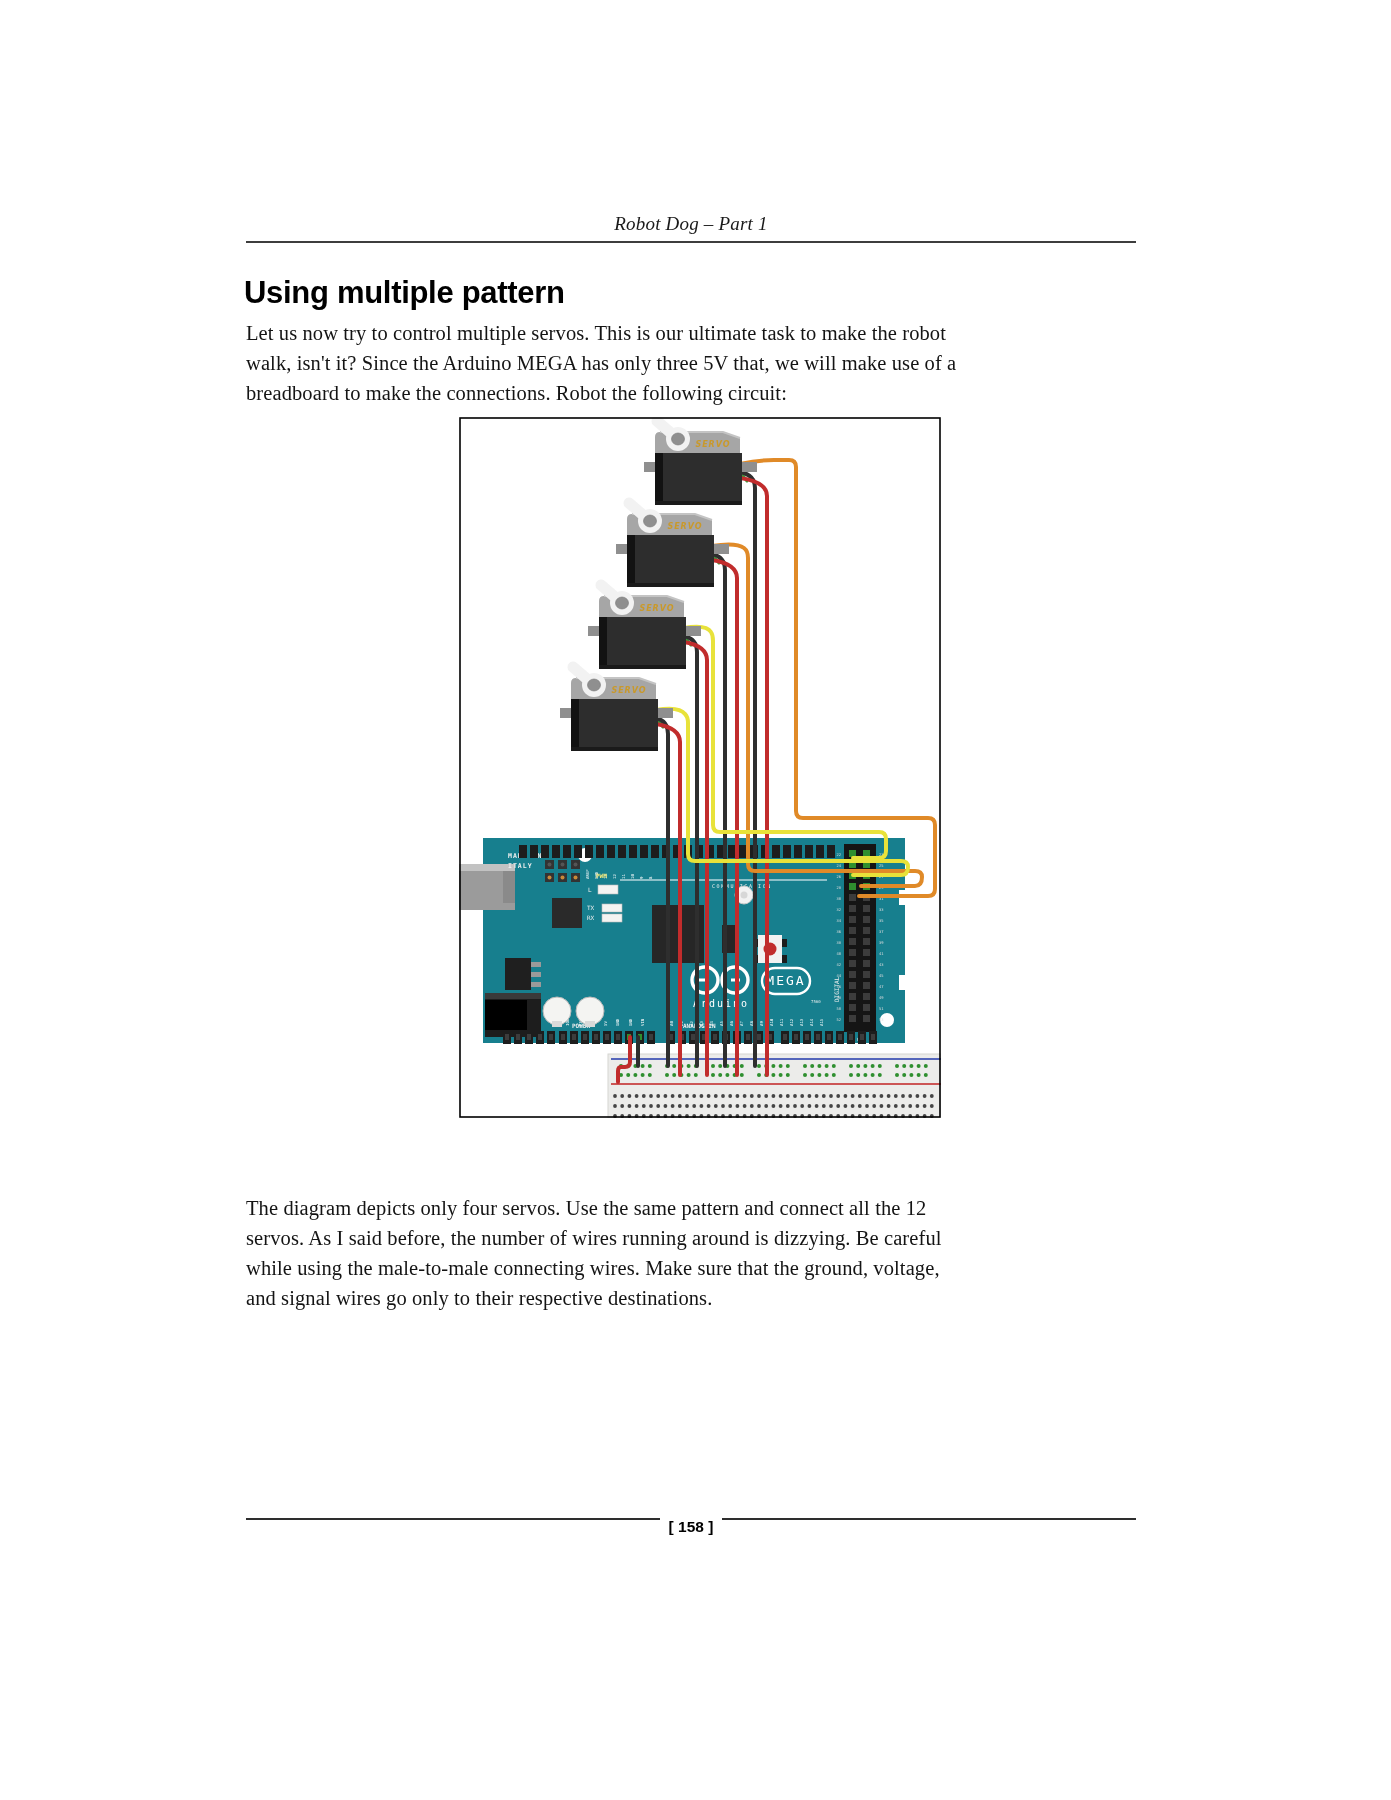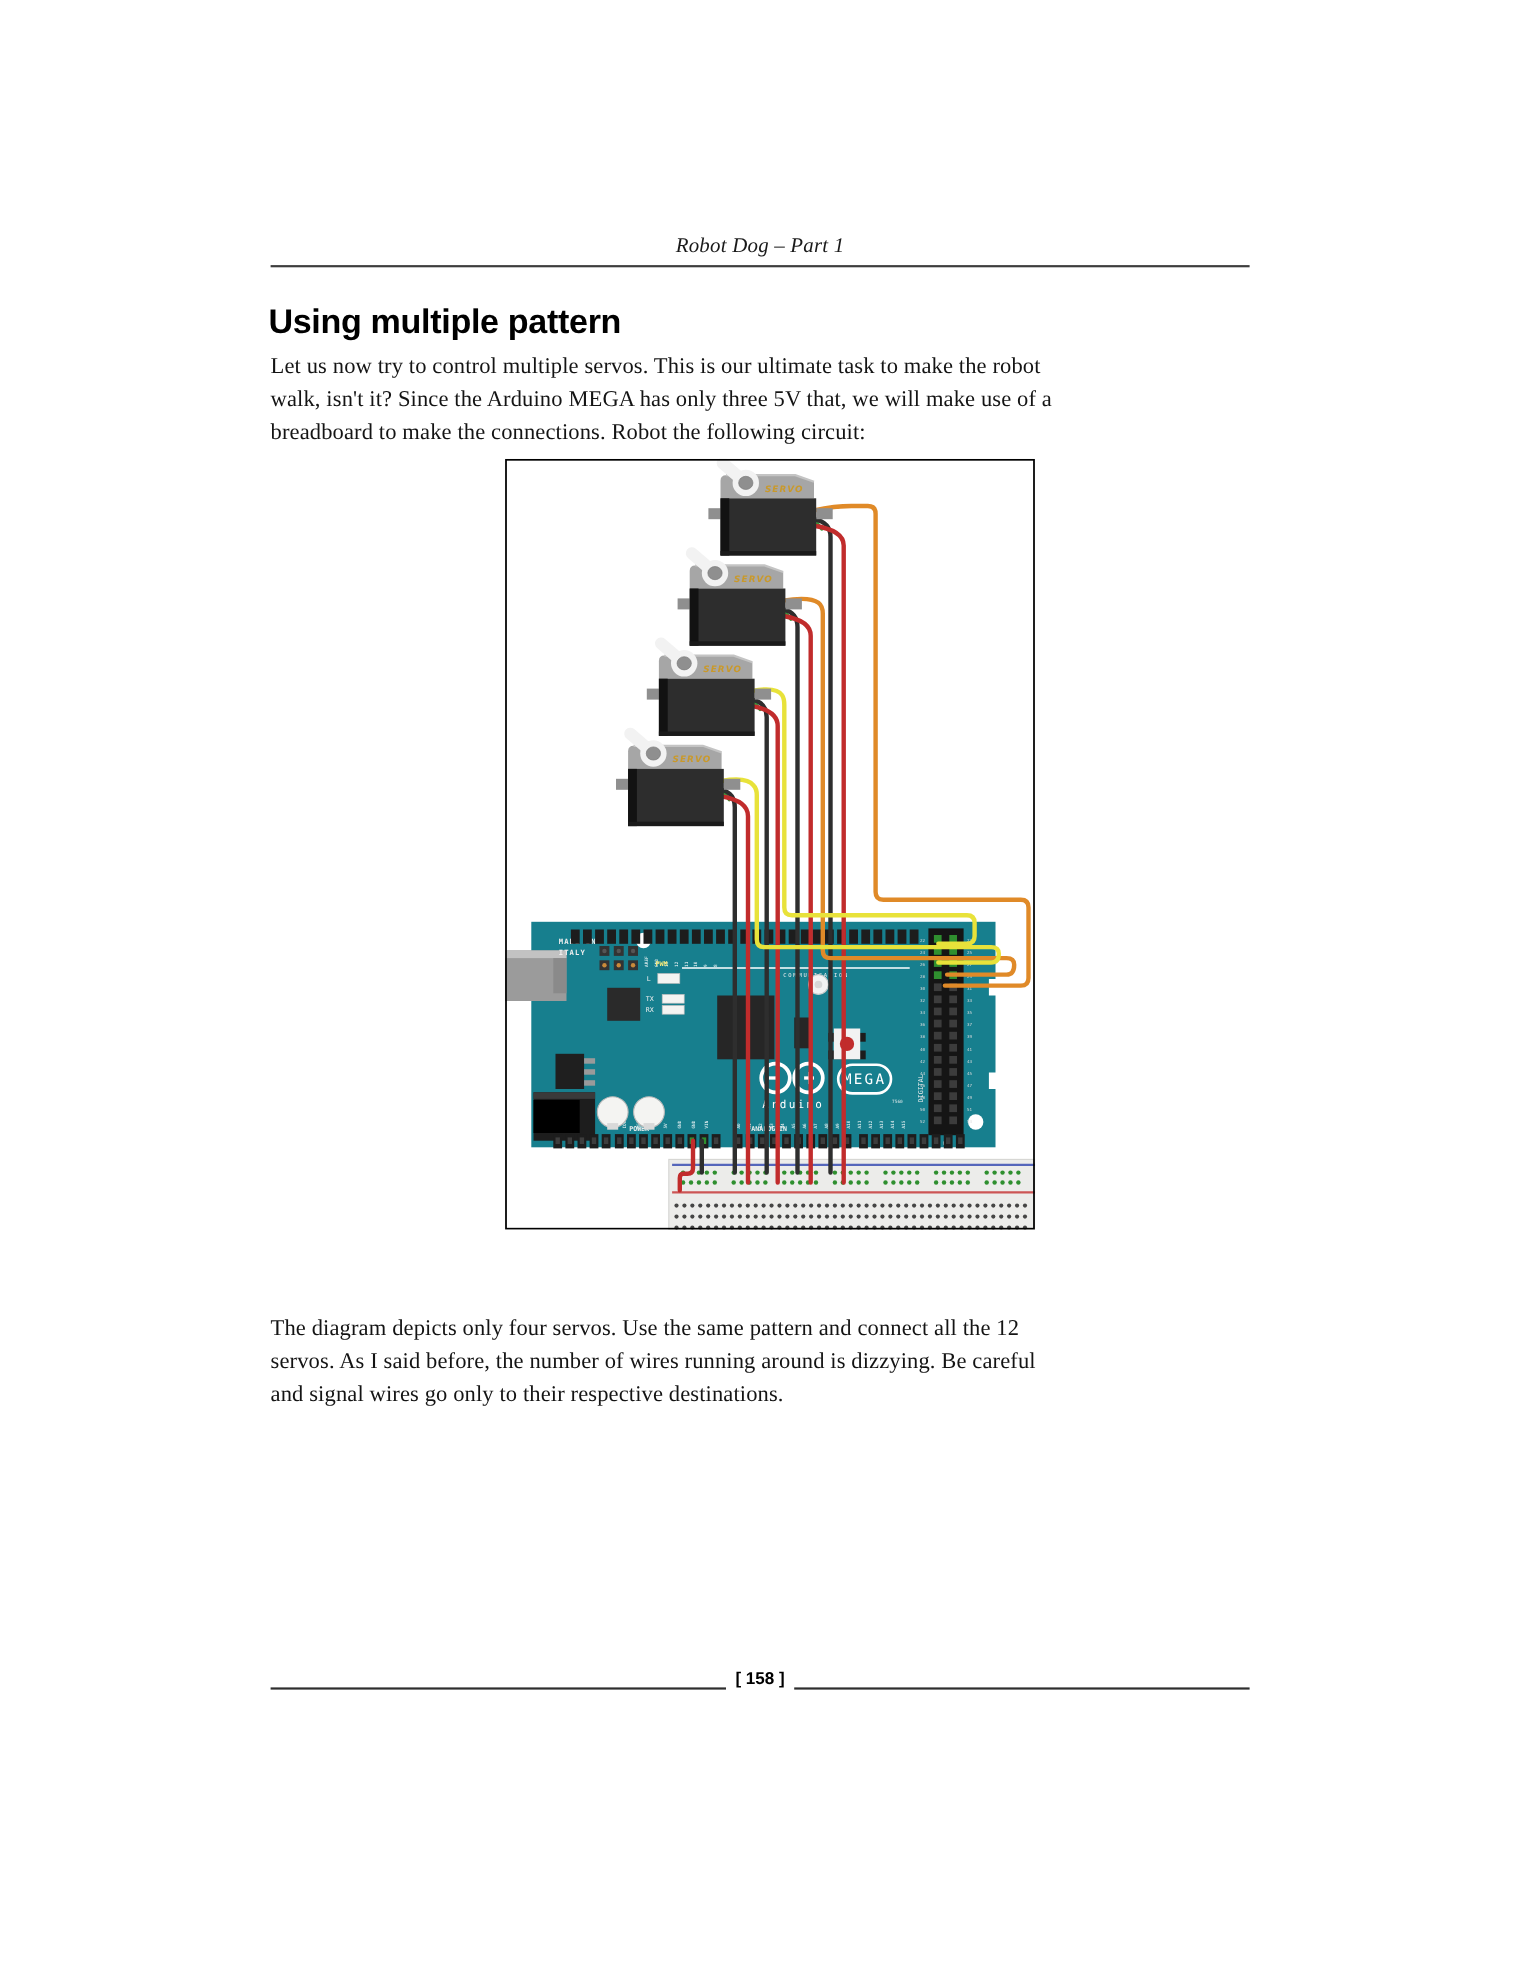--- a/index.html
+++ b/index.html
@@ -8,21 +8,21 @@
   .running-header{position:absolute;left:246px;top:213px;width:890px;
         font:italic 19px/1.2 "Liberation Serif",serif;color:#1a1a1a;letter-spacing:.2px;text-align:center;}
   .header-rule{position:absolute;left:246px;top:241px;width:890px;height:2px;background:#3d3d3d;}
   .section-title{position:absolute;left:244px;top:255px;width:900px;
         font:700 31px/1.1 "Liberation Sans",sans-serif;color:#000;letter-spacing:-.3px;}
   .bodytext{position:absolute;left:246px;width:905px;
         font:20.5px/30px "Liberation Serif",serif;color:#141414;letter-spacing:.1px;margin-top:12px;}
   .intro{top:306px;}
   .caption{top:1181px;}
   .figure-wrap{position:absolute;left:459px;top:417px;width:482px;height:701px;background:#fff;}
-  .footer{position:absolute;left:246px;top:1518px;width:890px;display:flex;align-items:flex-end;}
+  .footer{position:absolute;left:246px;top:1518px;width:890px;display:flex;align-items:flex-start;}
   .footer .rule{flex:1;height:1.6px;background:#2e2e2e;}
   .footer .num{padding:0 9px;font:700 15.5px "Liberation Sans",sans-serif;color:#000;white-space:pre;}
   svg{display:block;}
 </style>
 </head>
 <body>
 
 <div class="page">
 
   <div class="running-header">Robot Dog – Part 1</div>
@@ -631,20 +631,21 @@
           </g>
         </g>
 
       <rect x="1" y="1" width="480" height="699" fill="none" stroke="#000" stroke-width="1.6"></rect>
     </svg>
   </div>
 
   <div class="bodytext caption">
       <div>The diagram depicts only four servos. Use the same pattern and connect all the 12</div>
       <div>servos. As I said before, the number of wires running around is dizzying. Be careful</div>
+      <div>while using the male-to-male connecting wires. Make sure that the ground, voltage,</div>
       <div>and signal wires go only to their respective destinations.</div>
     </div>
 
   <div class="footer">
     <div class="rule"></div>
     <div class="num">[ 158 ]</div>
     <div class="rule"></div>
   </div>
 
 </div>

